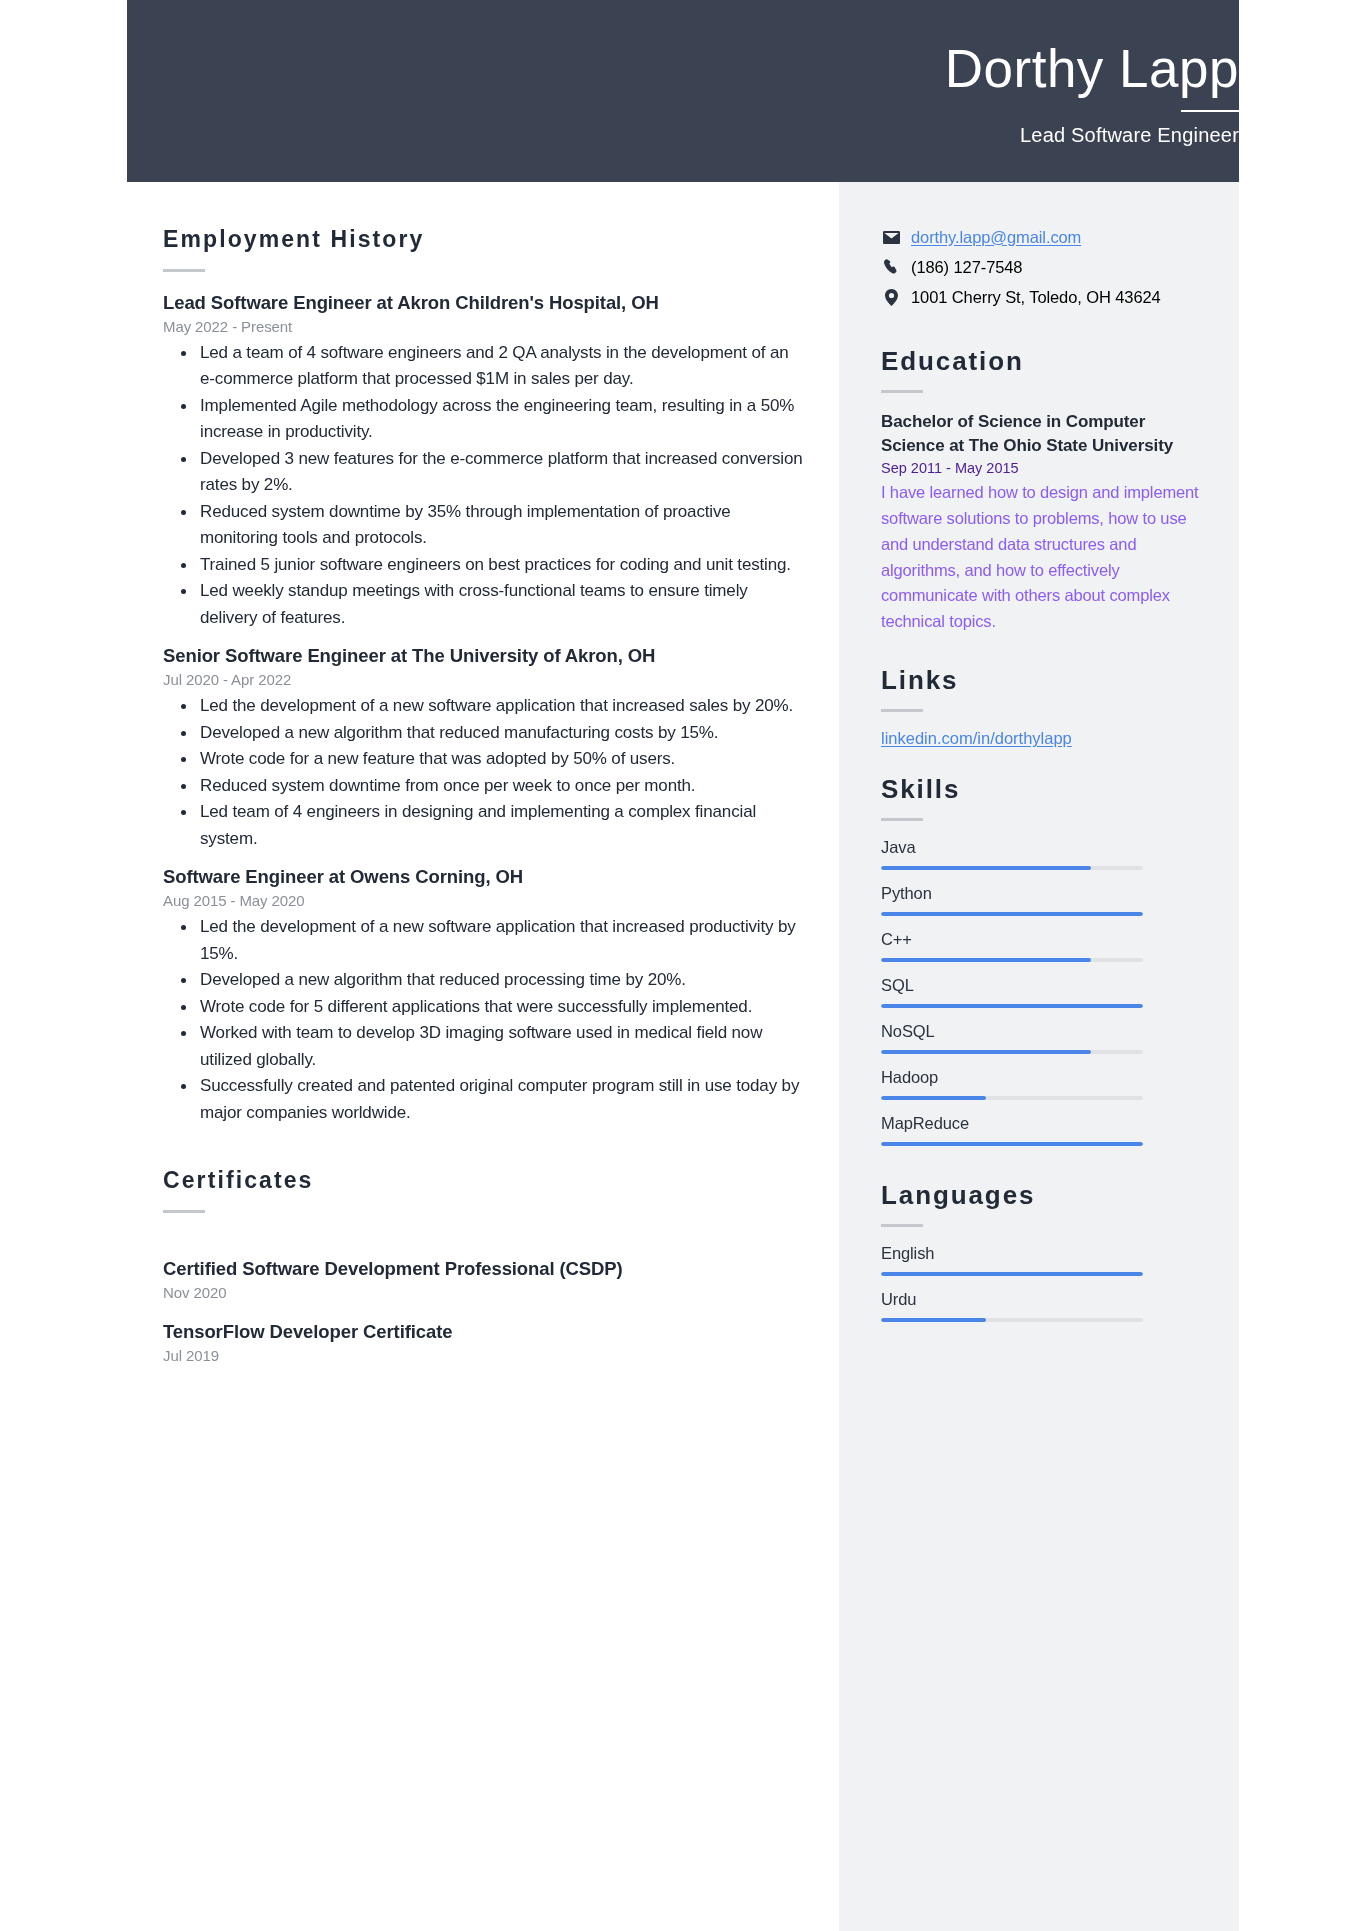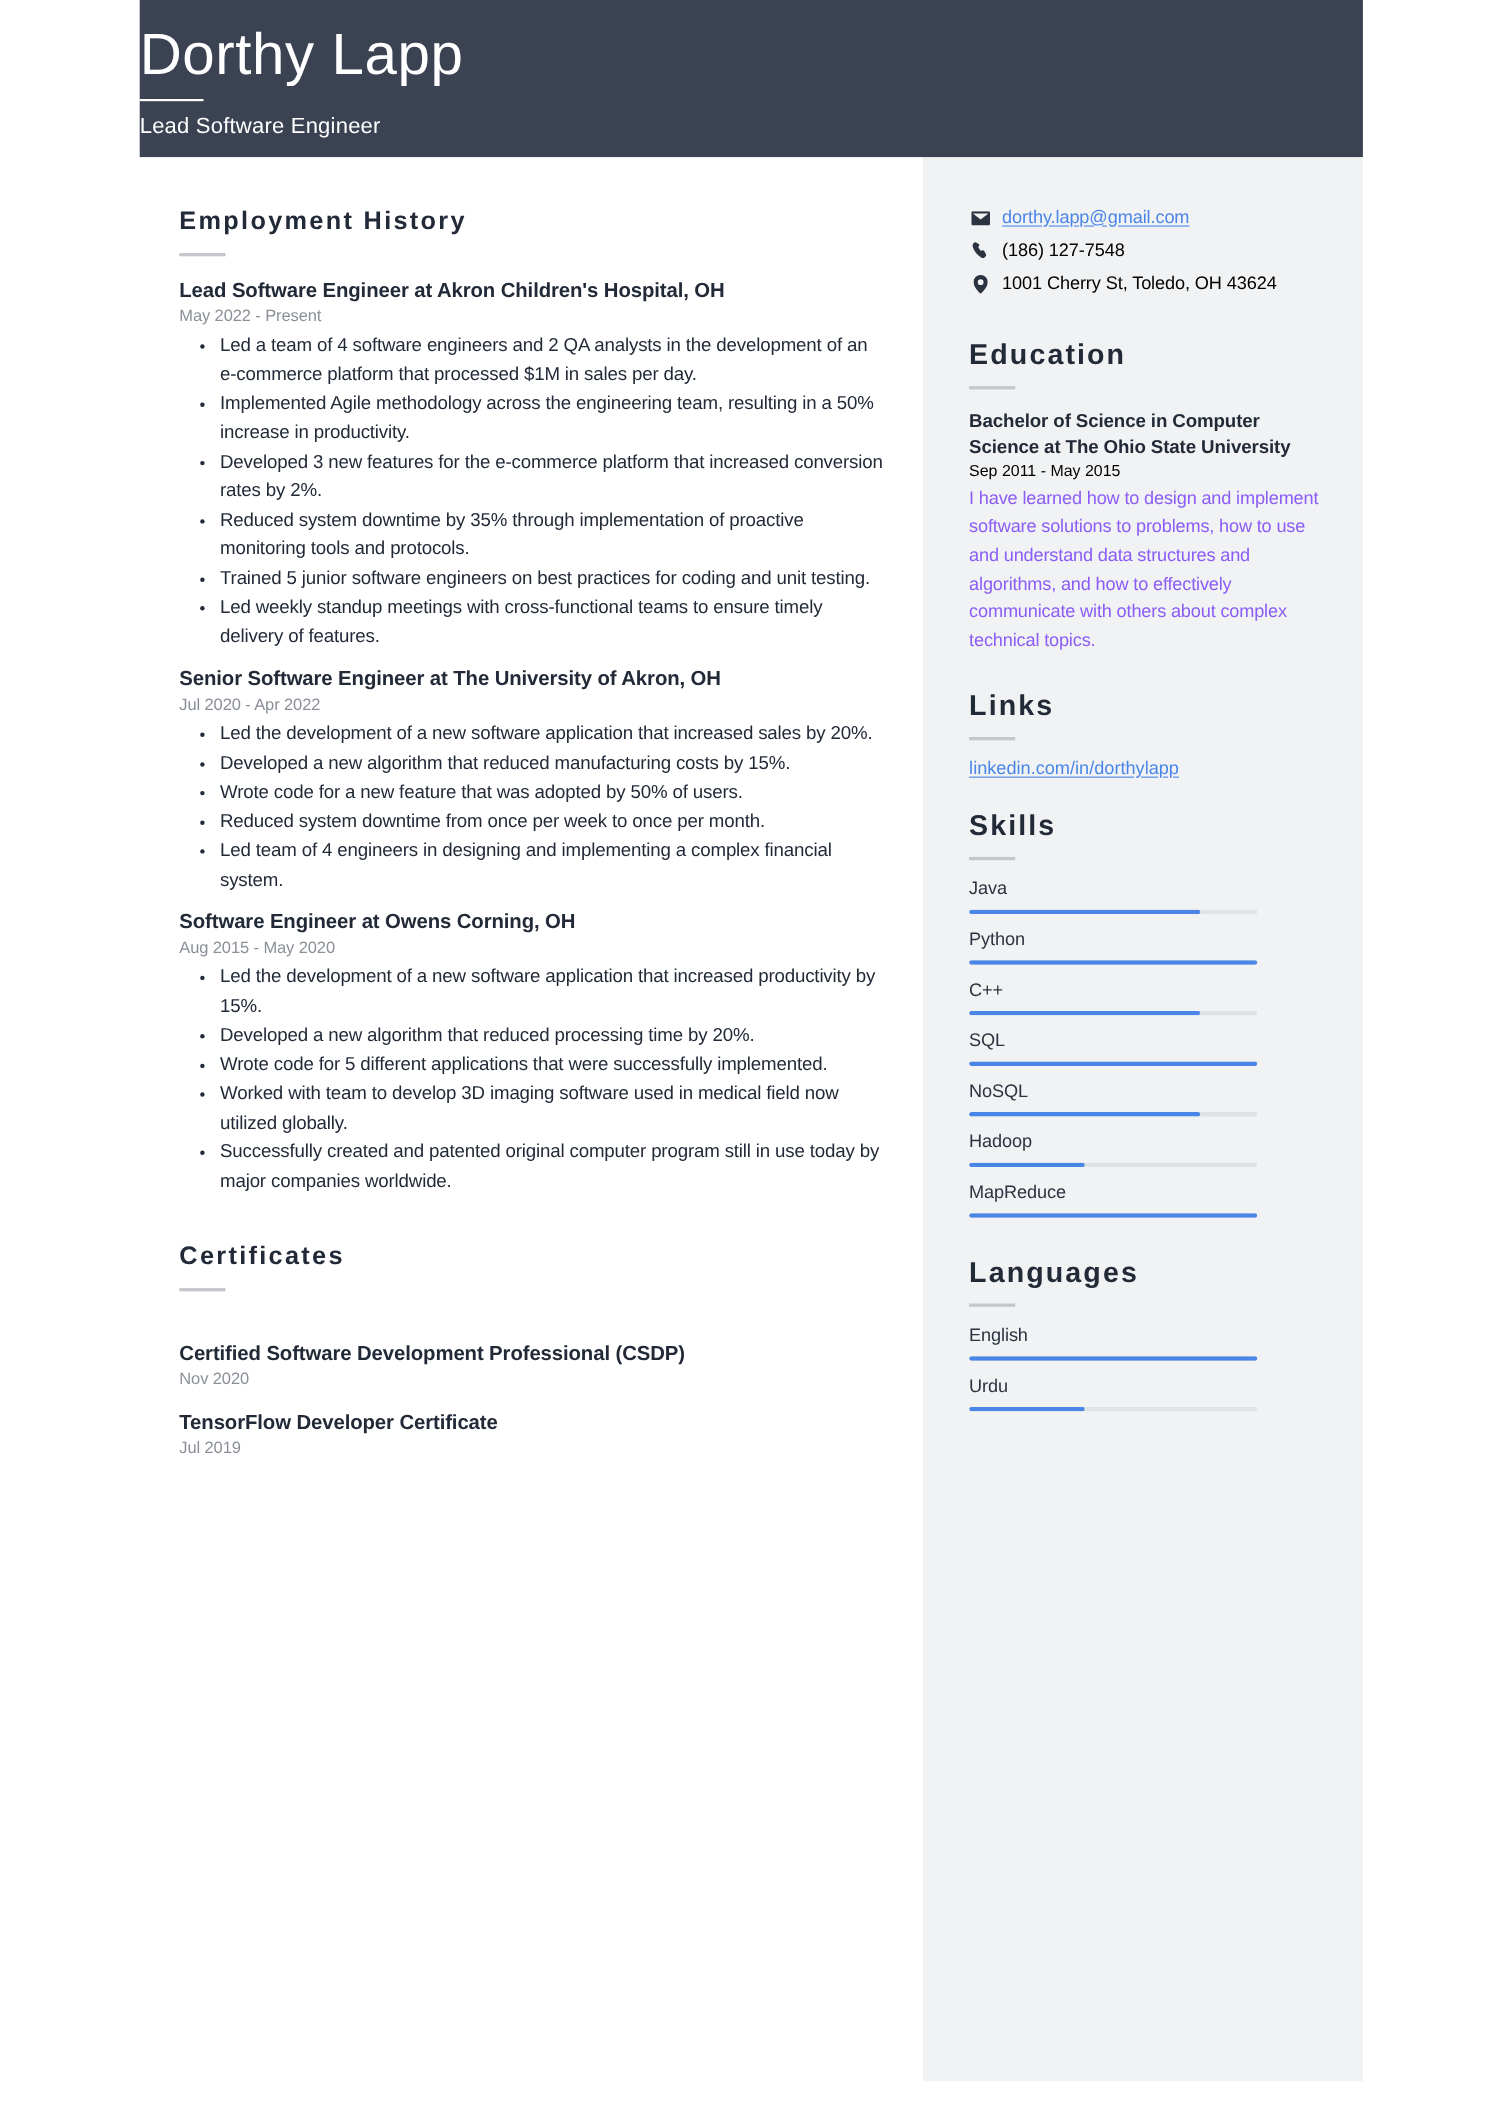--- a/index.html
+++ b/index.html
@@ -13,24 +13,24 @@
     width: 1112px;
     min-height: 1931px;
     margin: 0 auto;
     position: relative;
     background: #ffffff;
   }
 
   
   .header {
     background: #3b4252;
-    height: 143px;
+    height: 182px;
     display: flex;
     flex-direction: column;
-    align-items: flex-start;
+    align-items: flex-end;
     justify-content: center;
     padding-top: 6px;
   }
   .header-name {
     color: #ffffff;
     font-size: 53px;
     font-weight: 300;
     letter-spacing: 0.5px;
     line-height: 1.05;
   }
@@ -148,21 +148,21 @@
   .side-entry { margin-bottom: 10px; }
   .side-entry-title {
     font-size: 17px;
     font-weight: 700;
     color: #222a38;
     line-height: 1.42;
     letter-spacing: -0.1px;
   }
   .side-entry-date {
     font-size: 14.5px;
-    color: #000000;
+    color: #4c1d95;
     margin-top: 2px;
   }
   .side-entry-desc {
     font-size: 16.5px;
     color: #8b5cf6;
     line-height: 1.56;
     margin-top: 4px;
     letter-spacing: -0.15px;
   }
 

